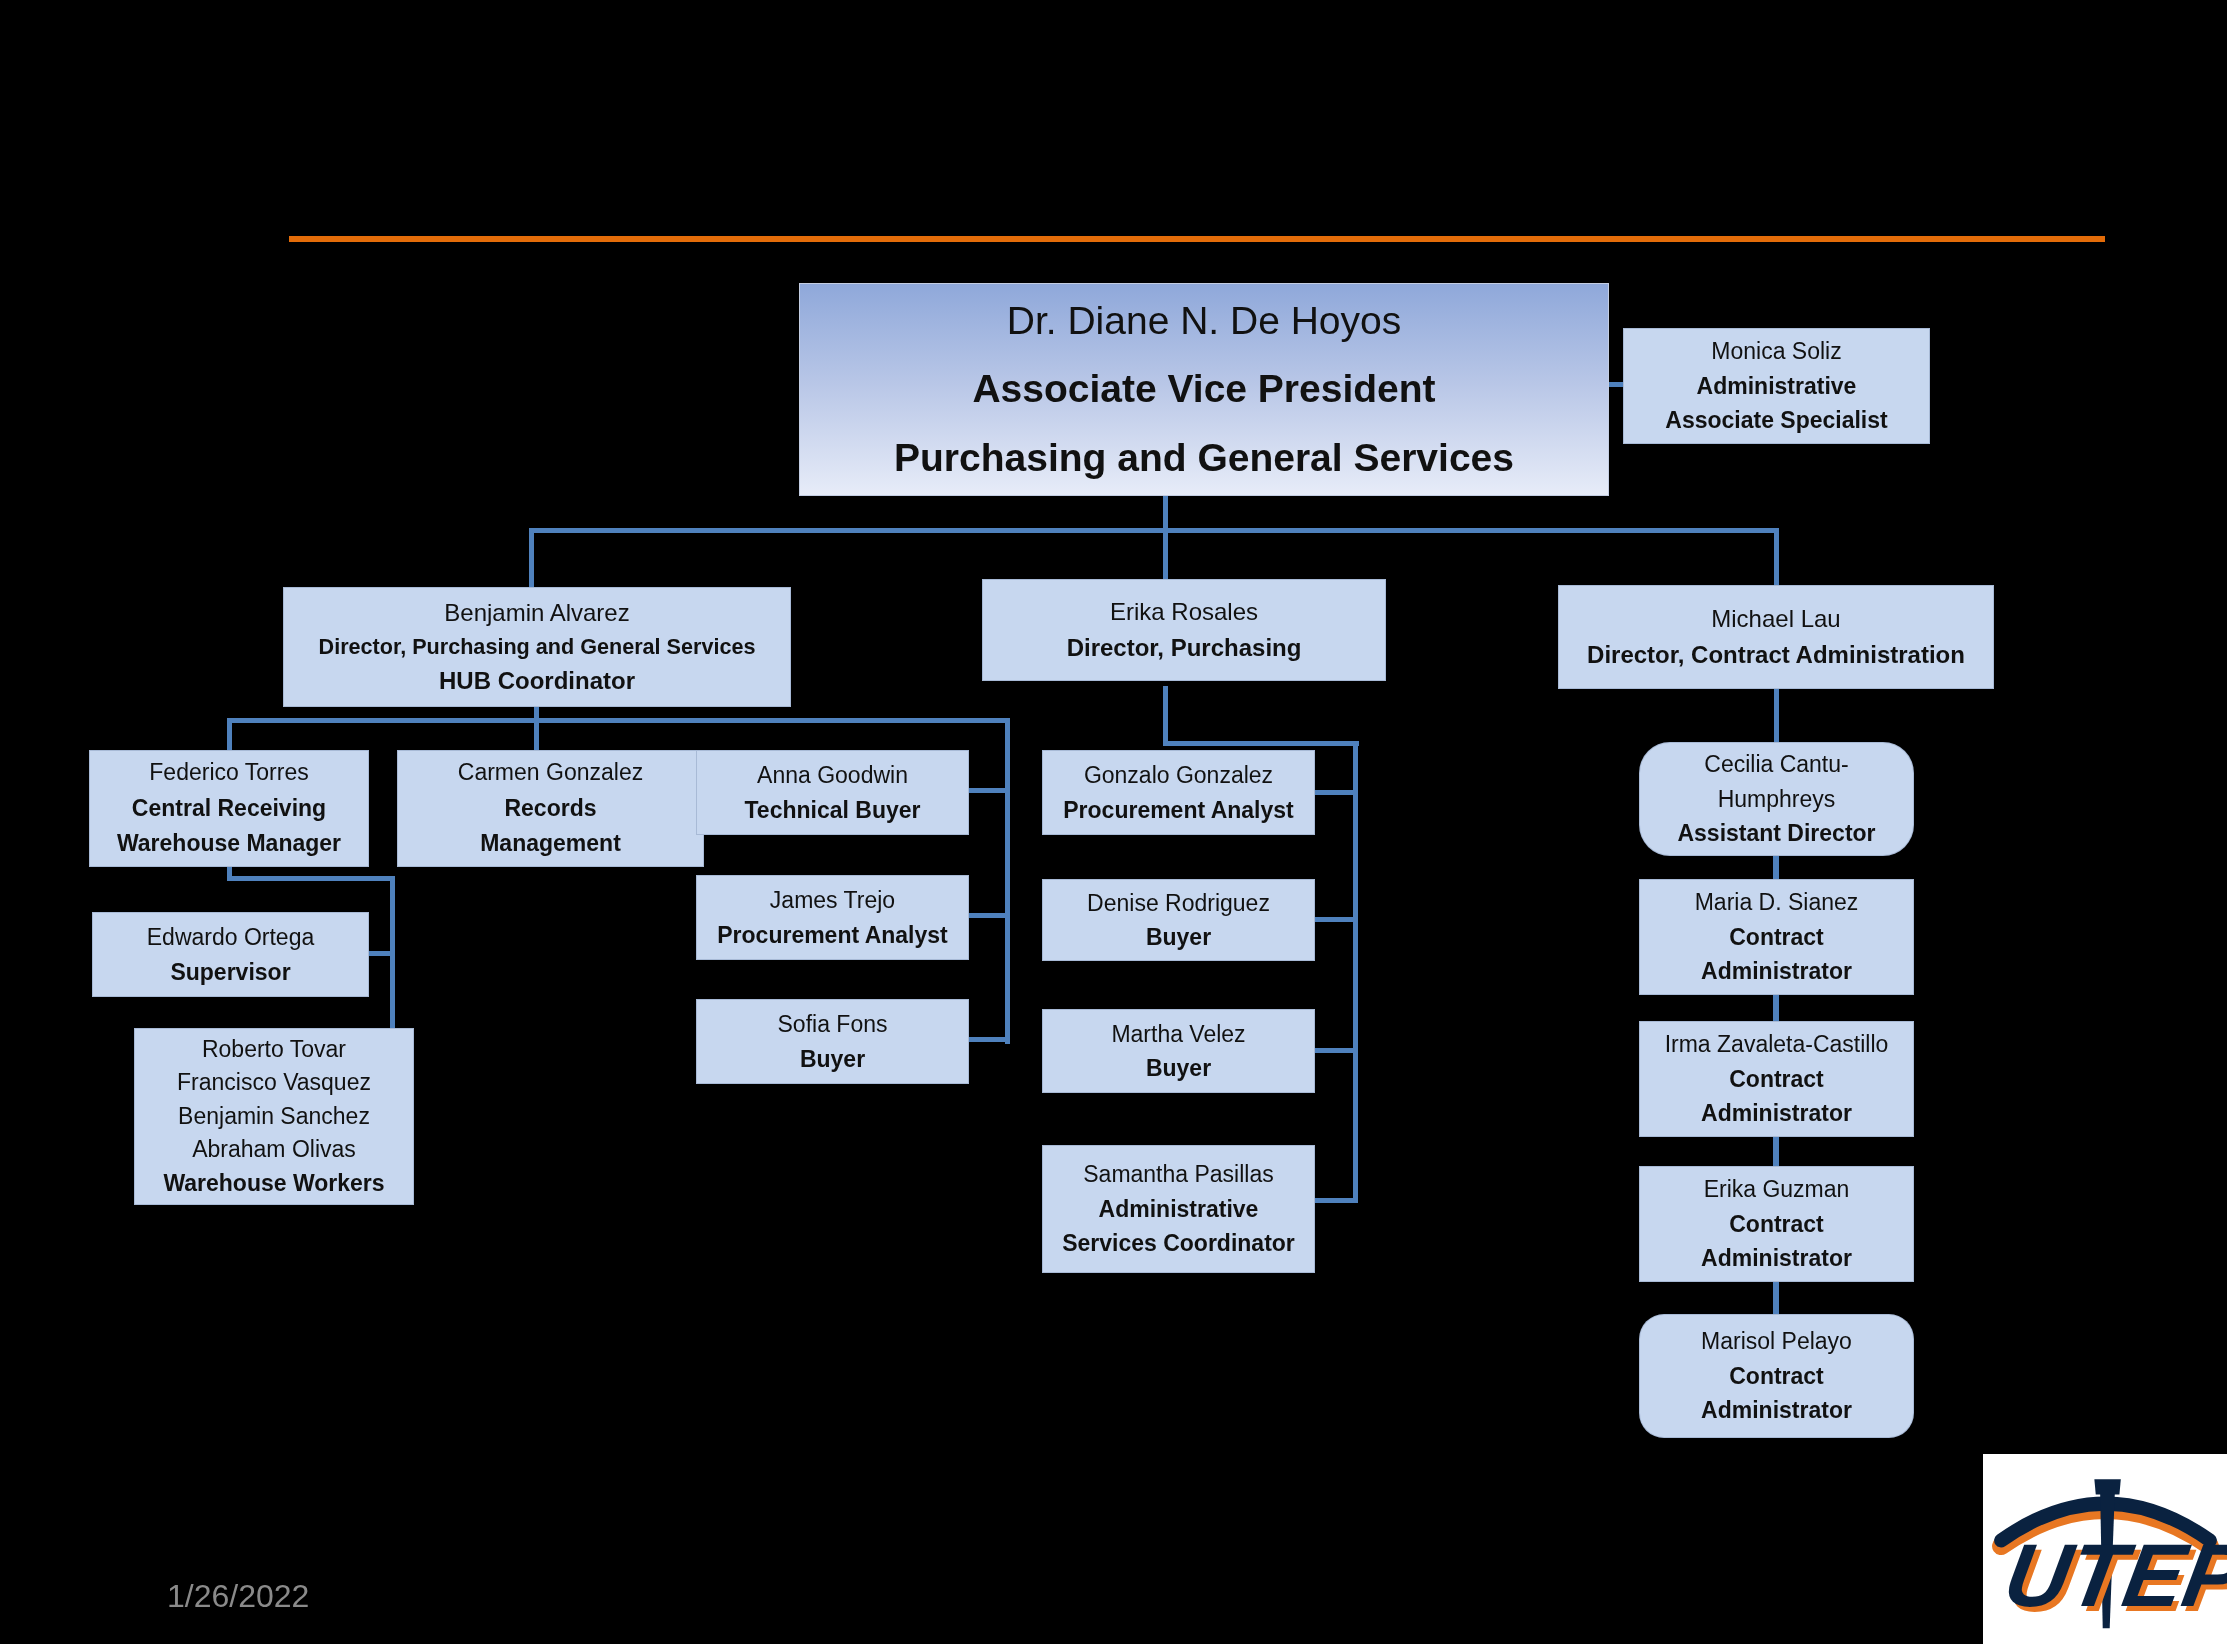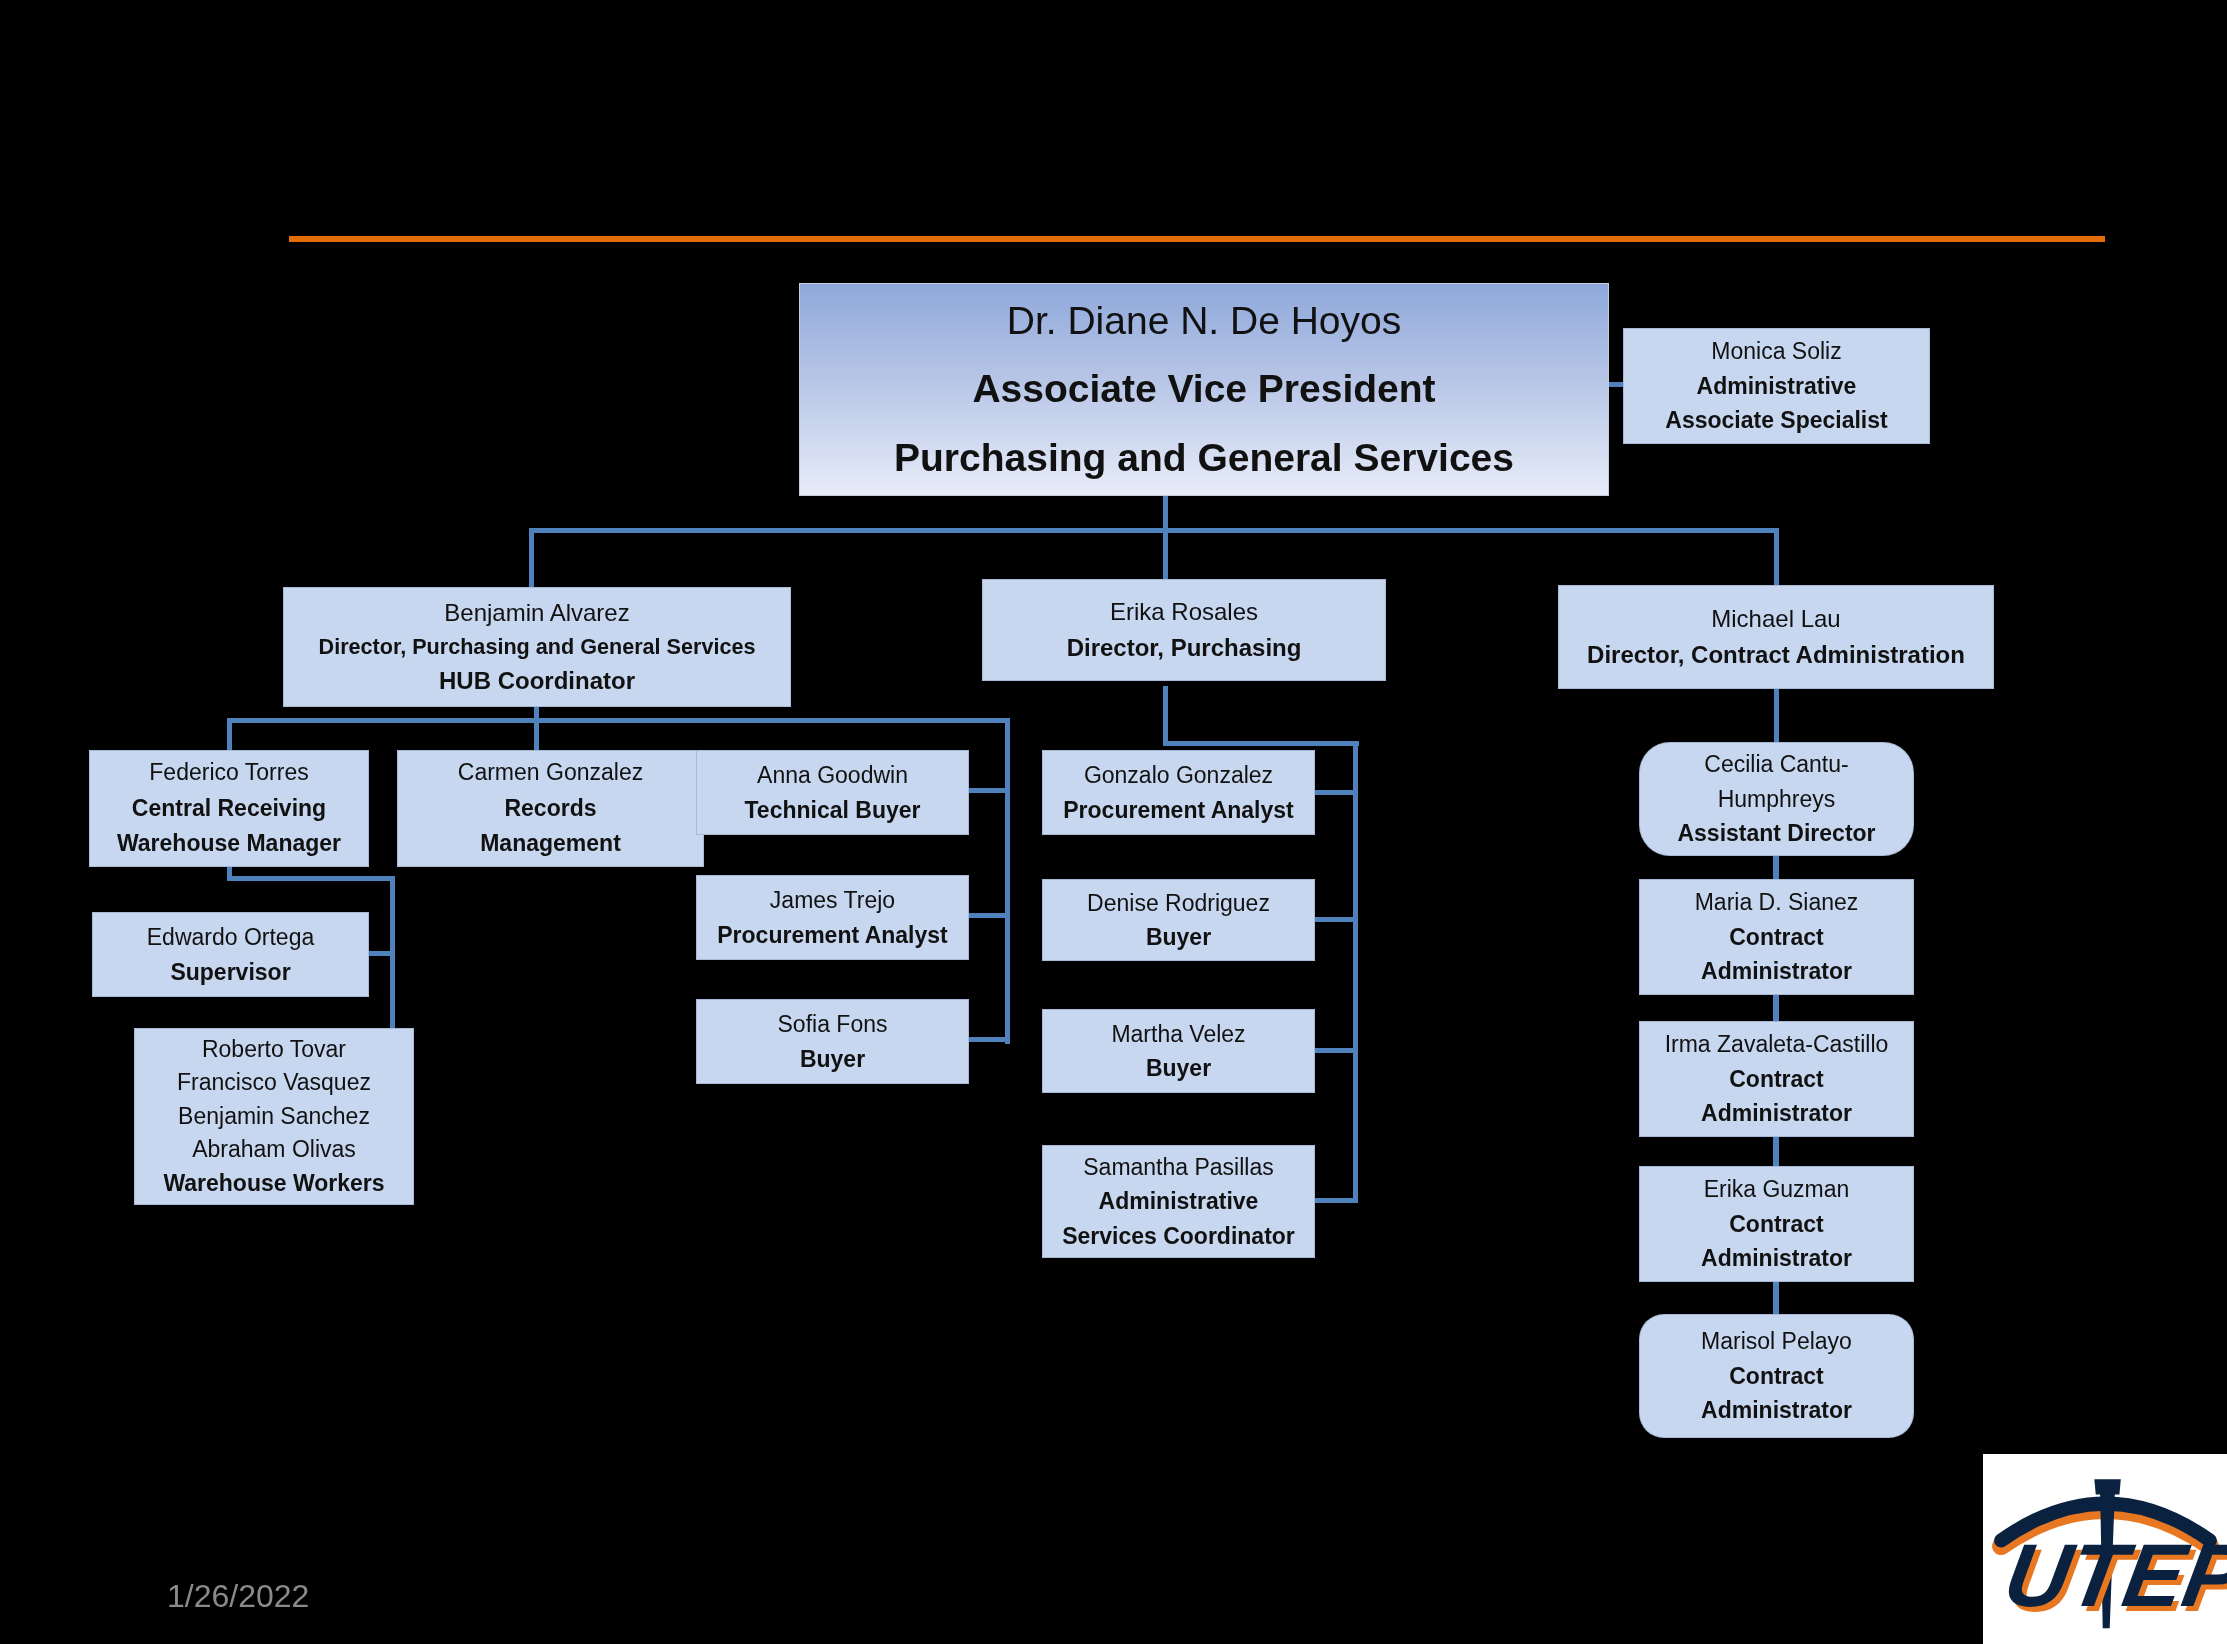--- a/index.html
+++ b/index.html
@@ -173,21 +173,21 @@
   <div class="node fs-sm" style="left:1042px;top:879px;width:273px;height:82px;">
     <div>Denise Rodriguez</div>
     <div class="bold">Buyer</div>
   </div>
 
   <div class="node fs-sm" style="left:1042px;top:1009px;width:273px;height:84px;">
     <div>Martha Velez</div>
     <div class="bold">Buyer</div>
   </div>
 
-  <div class="node fs-sm" style="left:1042px;top:1145px;width:273px;height:113px;">
+  <div class="node fs-sm" style="left:1042px;top:1145px;width:273px;height:128px;">
     <div>Samantha Pasillas</div>
     <div class="bold">Administrative</div>
     <div class="bold">Services Coordinator</div>
   </div>
 
   <div class="node fs-sm" style="left:1639px;top:742px;width:275px;height:114px;border-radius:31px;">
     <div>Cecilia Cantu-</div>
     <div>Humphreys</div>
     <div class="bold">Assistant Director</div>
   </div>

